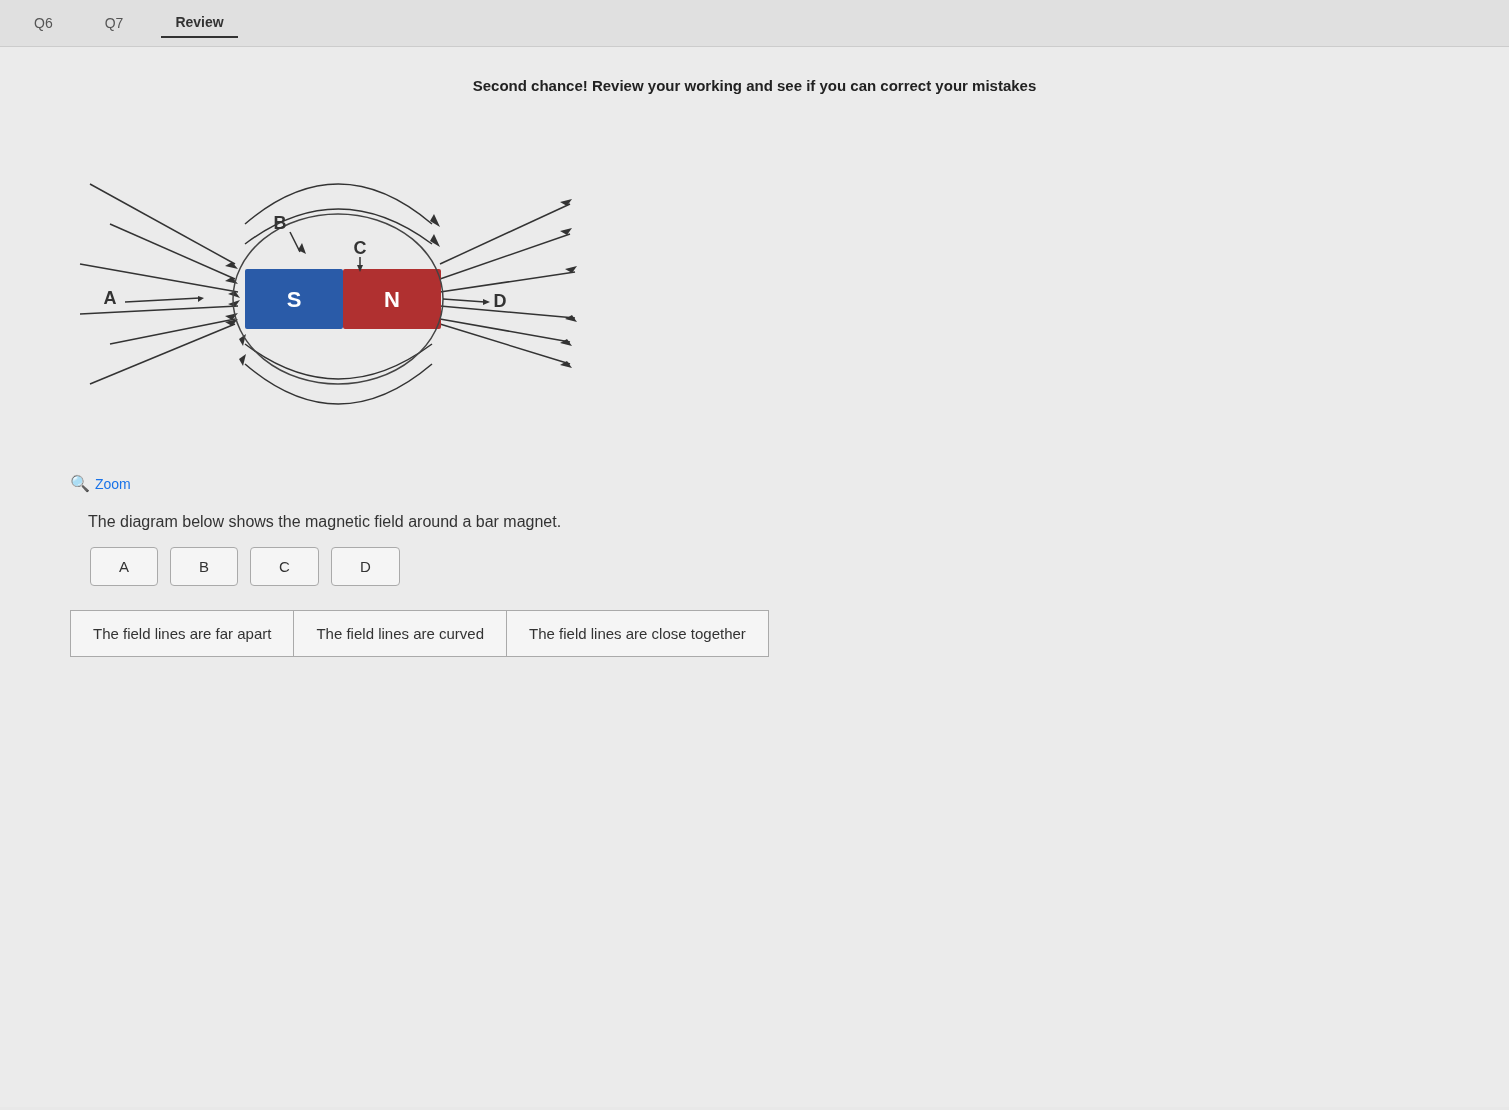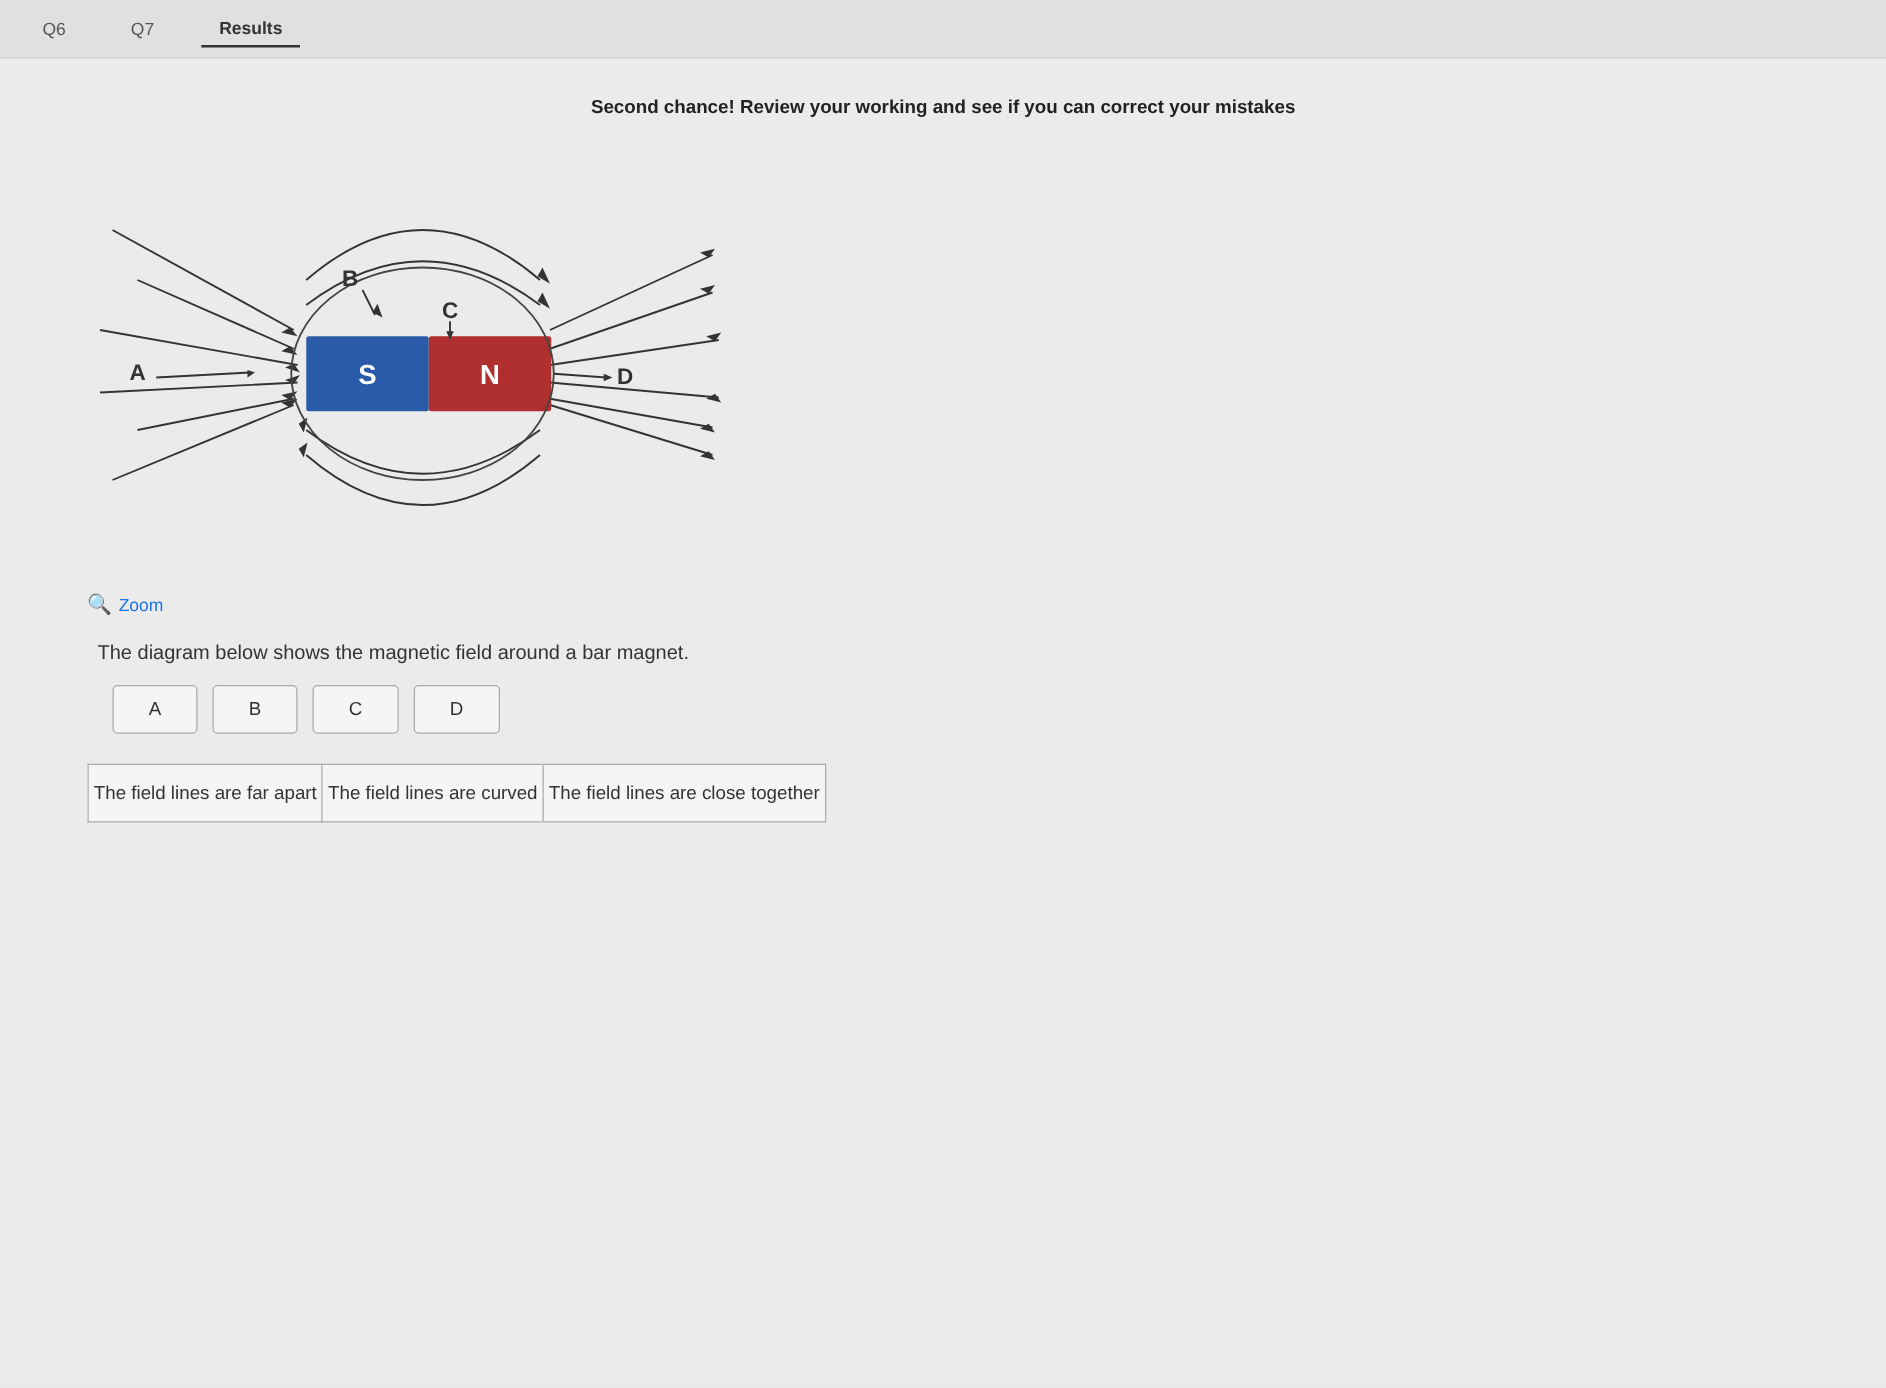--- a/index.html
+++ b/index.html
@@ -71,21 +71,21 @@
     }
 
     .zoom-icon {
       font-size: 16px;
     }
 
     .question-text {
       font-size: 16px;
       color: #333;
       margin-bottom: 16px;
-      margin-left: 18px;
+      margin-left: 28px;
     }
 
     .sub-question {
       font-size: 16px;
       color: #333;
       margin-bottom: 14px;
       margin-left: 10px;
     }
 
     .sub-question b {
@@ -112,21 +112,21 @@
     }
 
     .options-row-wide {
       display: flex;
       gap: 0;
       margin-left: 10px;
       margin-bottom: 20px;
     }
 
     .option-btn-wide {
-      padding: 14px 4px;
+      padding: 14px 22px;
       border: 1px solid #aaa;
       border-right: none;
       background: #f5f5f5;
       font-size: 15px;
       color: #333;
       cursor: pointer;
       text-align: center;
     }
 
     .option-btn-wide:last-child {
@@ -138,21 +138,21 @@
       width: 560px;
       height: 340px;
     }
   </style>
 </head>
 <body>
 
 <div class="top-nav">
   <div class="nav-item">Q6</div>
   <div class="nav-item">Q7</div>
-  <div class="nav-item active">Results</div>
+  <div class="nav-item active">Review</div>
 </div>
 
 <div class="main-content">
 
   <div class="second-chance-banner">
     <span>Second chance!</span><span> Review your working and see if you can correct your mistakes</span>
   </div>
 
   <div class="diagram-area">
     <svg class="diagram-svg" viewBox="0 0 560 340">

